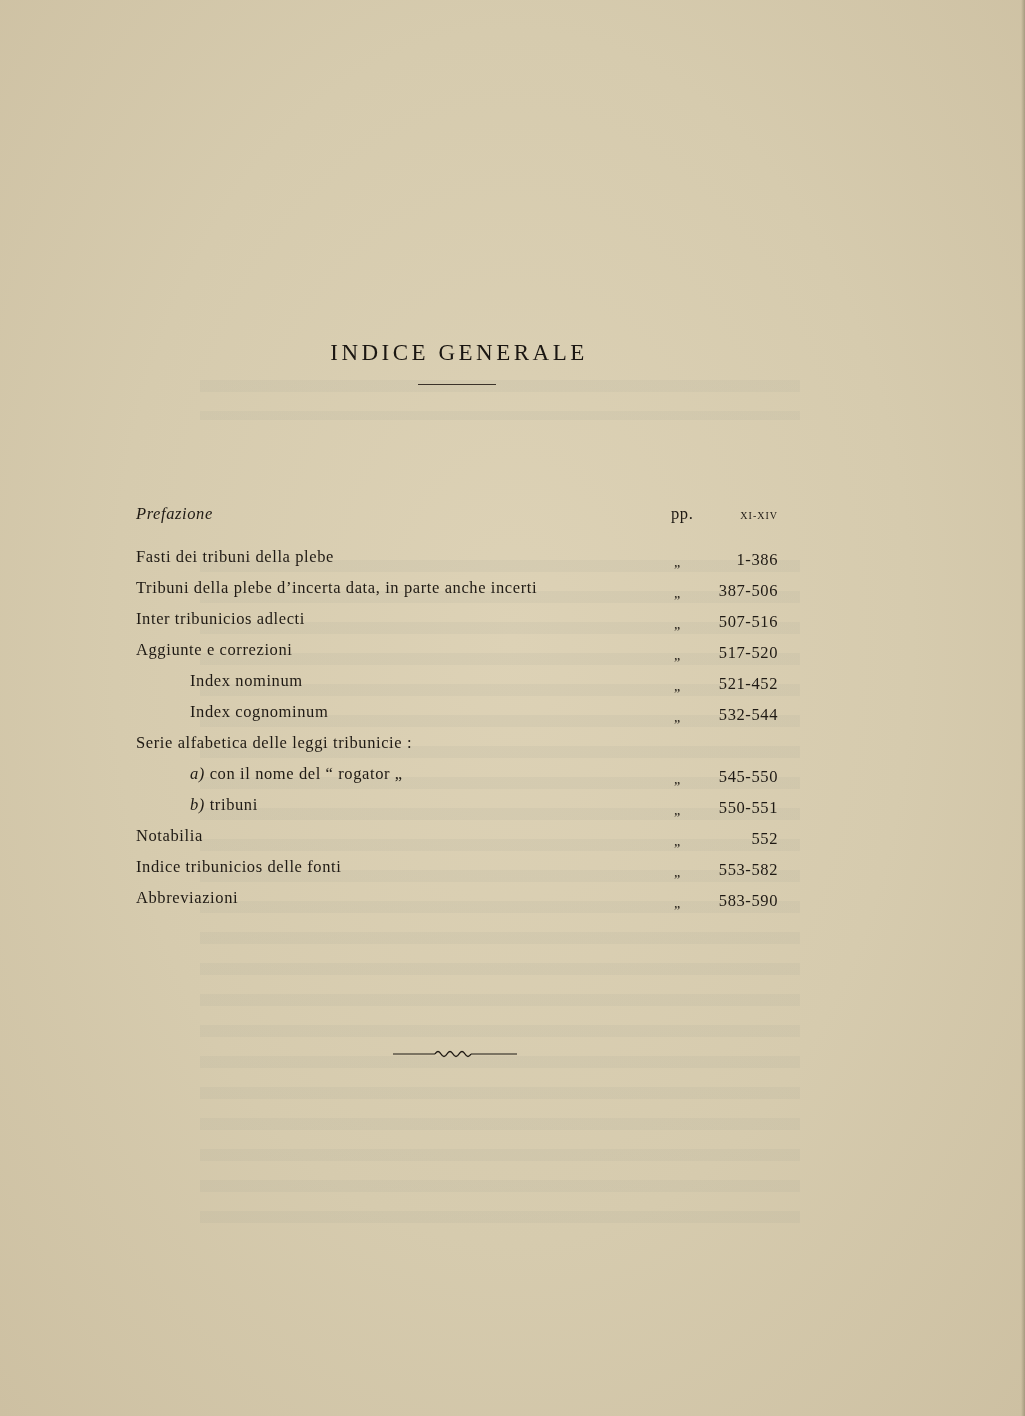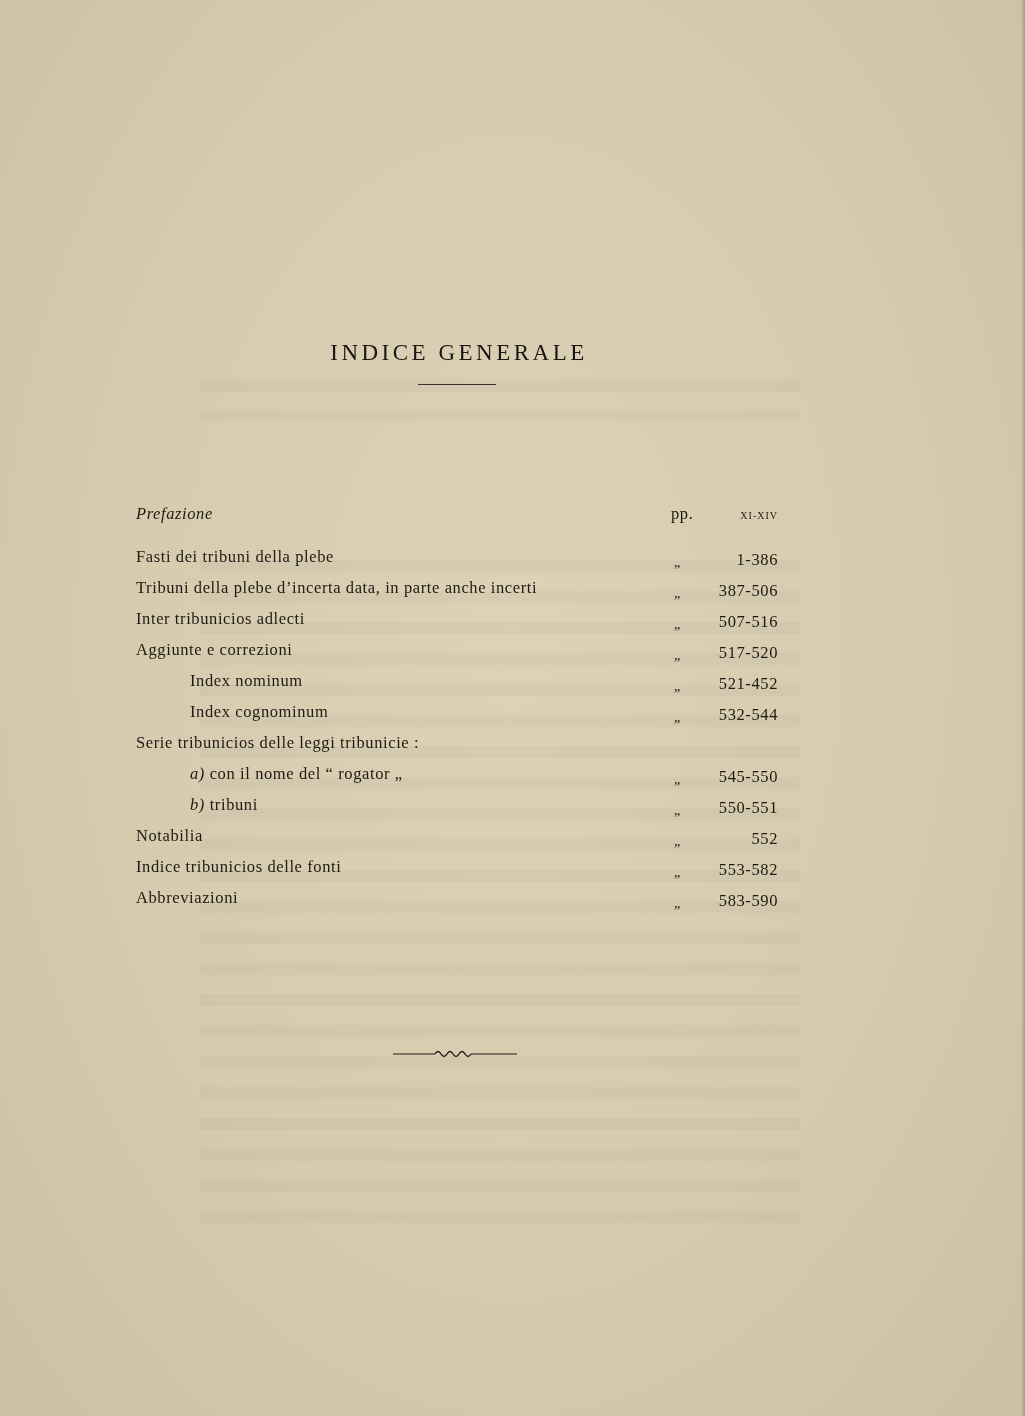--- a/index.html
+++ b/index.html
@@ -149,21 +149,21 @@
       <span class="pages">521-452</span>
     </div>
 
     <div class="row indent">
       <span class="label">Index cognominum</span>
       <span class="ditto">„</span>
       <span class="pages">532-544</span>
     </div>
 
     <div class="row">
-      <span class="label">Serie tribunicios delle leggi tribunicie :</span>
+      <span class="label">Serie alfabetica delle leggi tribunicie :</span>
     </div>
 
     <div class="row indent">
       <span class="label"><span class="it">a)</span> <span>con il nome del “ rogator „</span></span>
       <span class="ditto">„</span>
       <span class="pages">545-550</span>
     </div>
 
     <div class="row indent">
       <span class="label"><span class="it">b)</span> <span>tribuni</span></span>

